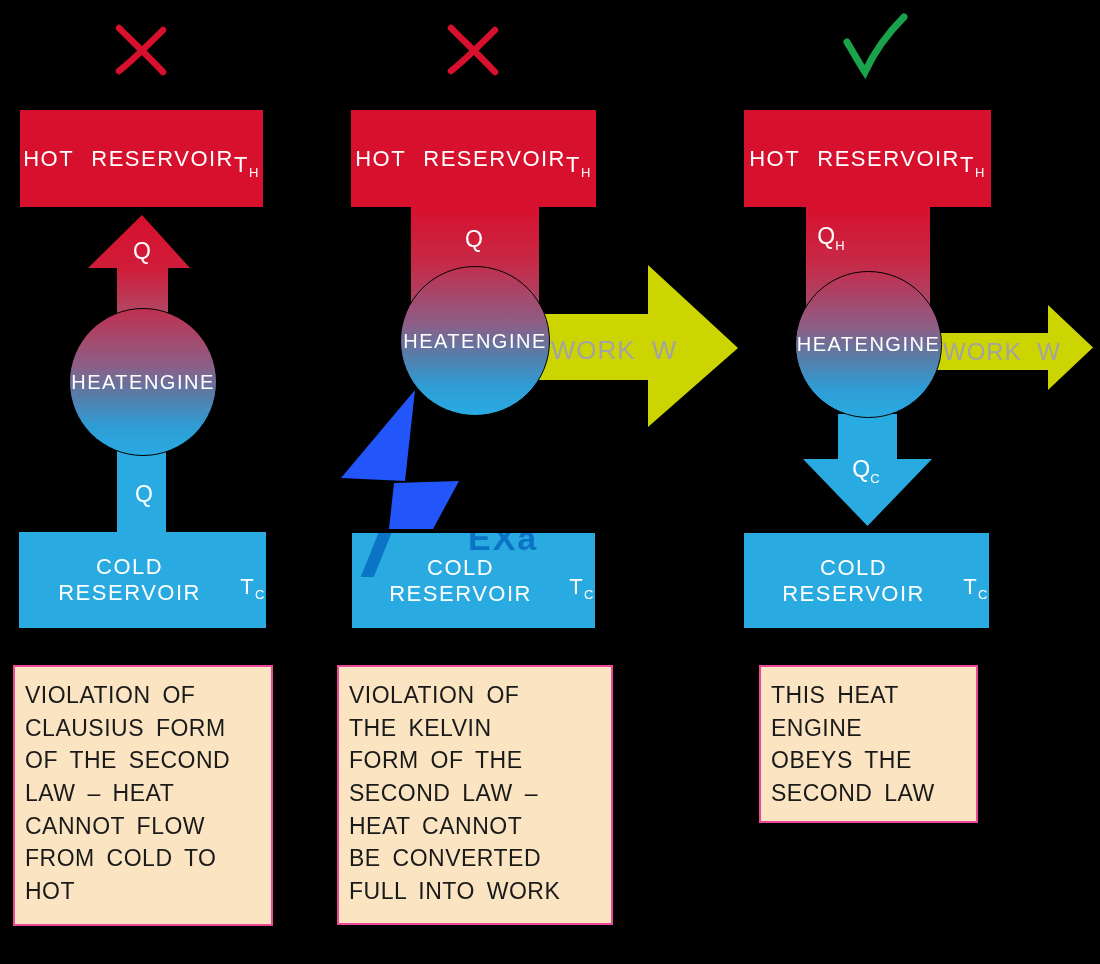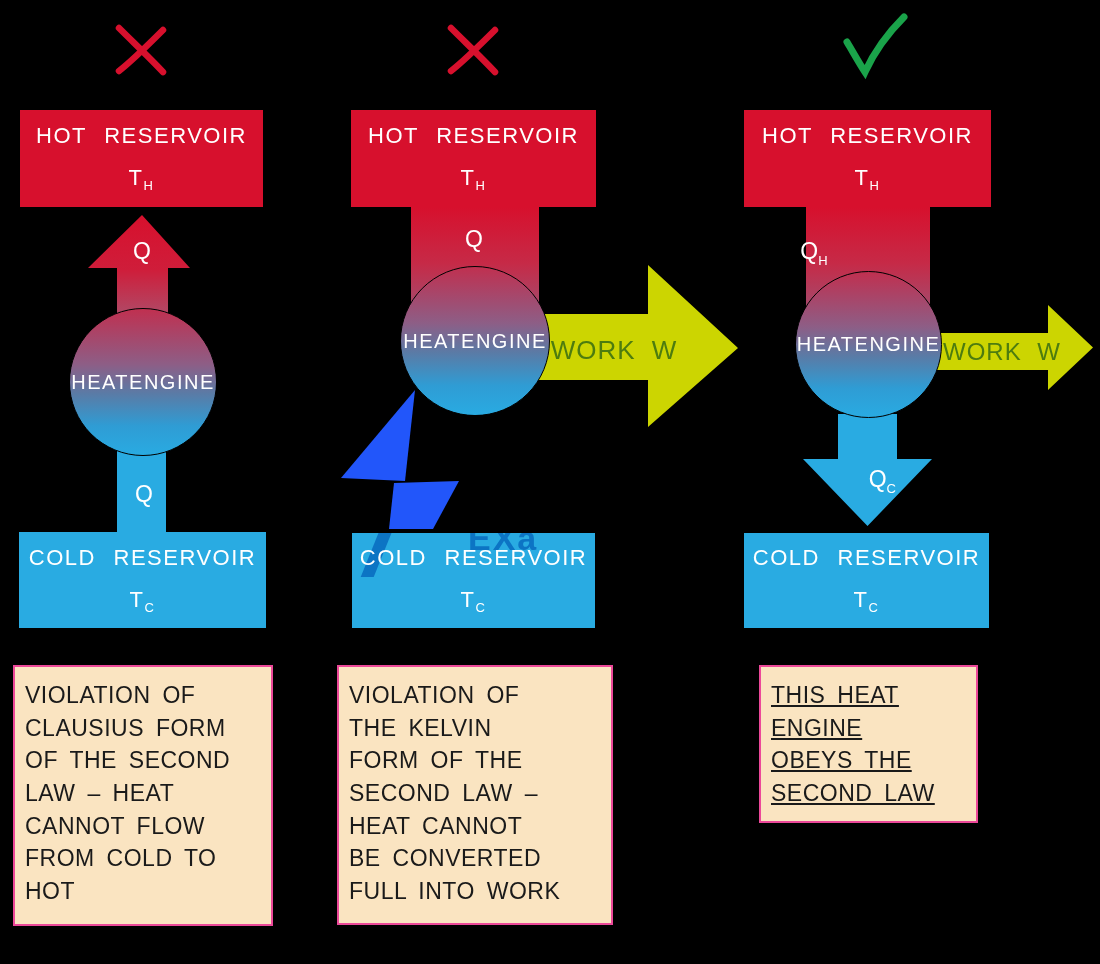--- a/index.html
+++ b/index.html
@@ -9,21 +9,21 @@
   svg.abs{display:block;}
 
   
   #v1{left:113px;top:21px;}
   #v2{left:445px;top:21px;}
   #v3{left:838px;top:10px;}
   .cross path{stroke:#d7102d;stroke-width:6.5;stroke-linecap:round;fill:none;}
   .check path{stroke:#1aa34a;stroke-width:7;stroke-linecap:round;fill:none;}
 
   
-  .resv{position:absolute;display:flex;flex-direction:column;align-items:center;justify-content:center;
+  .resv{position:absolute;display:flex;flex-direction:row;align-items:center;justify-content:center;
         color:#fff;text-align:center;letter-spacing:1.5px;word-spacing:10px;font-size:22px;z-index:2;}
   .resv.hot{background:#d7102d;}
   .resv.cold{background:#29abe2;}
   .resv-temp{margin-top:16px;}
   sub{font-size:13px;}
   #c1-hot{left:20px;top:110px;width:243px;height:97px;}
   #c2-hot{left:351px;top:110px;width:245px;height:97px;}
   #c3-hot{left:744px;top:110px;width:247px;height:97px;}
   #c1-cold{left:19px;top:532px;width:247px;height:96px;}
   #c2-cold{left:352px;top:533px;width:243px;height:95px;overflow:hidden;}
@@ -52,34 +52,34 @@
   .circle div{line-height:1.45;}
   #c1-engine{left:69px;top:308px;width:146px;height:146px;}
   #c2-engine{left:400px;top:266px;width:148px;height:148px;}
   #c3-engine{left:795px;top:271px;width:145px;height:145px;}
 
   
   .qlabel{position:absolute;color:#fff;font-size:23px;text-align:center;z-index:4;}
   #c1-qt{left:112px;top:238px;width:60px;}
   #c1-qb{left:114px;top:481px;width:60px;}
   #c2-qt{left:444px;top:226px;width:60px;}
-  #c3-qt{left:784px;top:223px;width:60px;margin-top:15px;}
-  #c3-qb{left:836px;top:466px;width:60px;text-align:right;}
-
-  .work-label{position:absolute;color:#4d7c0f;text-align:center;z-index:4;letter-spacing:1px;word-spacing:8px;}
+  #c3-qt{left:801px;top:223px;width:60px;}
+  #c3-qb{left:836px;top:456px;width:60px;}
+
+  .work-label{position:absolute;color:#a3a3a3;text-align:center;z-index:4;letter-spacing:1px;word-spacing:8px;}
   #c2-work-label{left:548px;top:335px;width:132px;font-size:26px;}
   #c3-work-label{left:942px;top:338px;width:120px;font-size:24px;}
 
   
   .caption{position:absolute;background:#fae4c1;border:2px solid #ec4899;box-sizing:border-box;
            color:#1a1a1a;font-size:23px;line-height:1.42;padding:12px 10px;
            white-space:pre-line;letter-spacing:0.5px;word-spacing:5px;z-index:2;}
   #c1-cap{left:13px;top:665px;width:260px;height:261px;}
   #c2-cap{left:337px;top:665px;width:276px;height:260px;}
-  #c3-cap{left:759px;top:665px;width:219px;height:158px;text-decoration:underline;}
+  #c3-cap{left:759px;top:665px;width:219px;height:158px;}
 
   
   .wm-text{position:absolute;left:116px;top:-14px;font-size:34px;font-weight:bold;
            color:#0c74c4;letter-spacing:2px;z-index:1;}
   .wm-slash{position:absolute;left:18px;top:-2px;width:13px;height:46px;background:#0c74c4;
             transform:skewX(-22deg);z-index:1;}
 </style>
 </head>
 <body>
 

